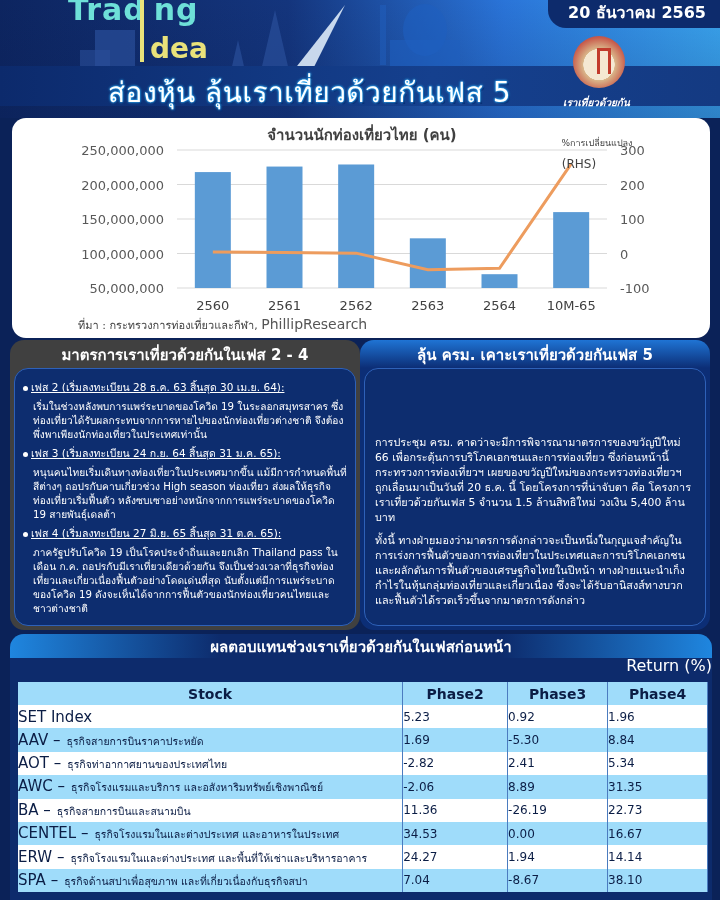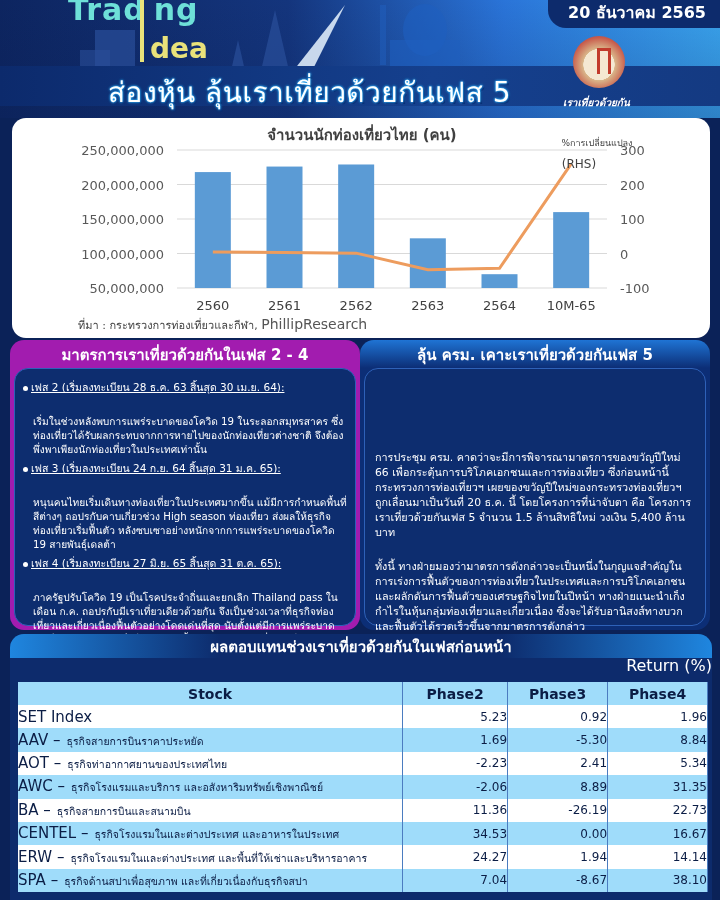--- a/index.html
+++ b/index.html
@@ -13,36 +13,36 @@
 .tr-title2{position:absolute;left:150px;top:32px;font-weight:bold;font-size:28px;color:#e9e27a}
 .headline{position:absolute;left:108px;top:70px;font-weight:normal;font-size:28px;color:#fff;text-shadow:0 0 3px #2ab4ff,0 0 2px #2ab4ff,2px 2px 0 #0a2d74;letter-spacing:.5px}
 .date-pill{position:absolute;left:548px;top:0;width:178px;height:28px;background:#0d2b6c;border-radius:0 0 0 18px;color:#fff;font-size:16px;font-weight:bold;text-align:center;line-height:26px}
 .logo{position:absolute;left:573px;top:36px;width:52px;height:52px;border-radius:50%;background:radial-gradient(circle at 50% 55%,#f5e8d2 40%,#d9b68a 41%,#c85b4b 70%,#6a3a7a 100%)}
 .logo .tower{position:absolute;left:24px;top:12px;width:14px;height:26px;border:3px solid #c23b2c;border-bottom:none}
 .logo-cap{position:absolute;left:563px;top:95px;font-size:10px;font-style:italic;font-weight:bold;color:#fff}
 .chart-card{position:absolute;left:12px;top:118px;width:698px;height:220px;background:#fff;border-radius:14px}
 .chart-card svg{position:absolute;left:0;top:0}
 .src{position:absolute;left:66px;top:198px;font-size:11px;color:#444}
 .src b{font-weight:normal;font-size:14px;color:#555}
-.panel{position:absolute;top:340px;height:290px;background:#a21caf;border-radius:14px}
+.panel{position:absolute;top:340px;height:290px;background:#404040;border-radius:14px}
 .panel.left{left:10px;width:350px}
 .panel.right{left:360px;width:350px;background:linear-gradient(180deg,#1f74d4 0px,#0c2e76 28px)}
 .panel-h{height:30px;line-height:30px;text-align:center;color:#fff;font-weight:bold;font-size:15px}
 .panel-body{position:absolute;left:4px;right:4px;top:28px;bottom:4px;border:1px solid #2e61b8;border-radius:14px;background:#0d2d6f;padding:8px 8px 8px 8px;color:#fff}
 .ph{font-size:10.5px;text-decoration:underline;margin-top:2px}
 .ph .dot{display:inline-block;width:5px;height:5px;border-radius:50%;background:#fff;margin-right:3px;vertical-align:middle}
-.pt{font-size:10.2px;line-height:14px;padding-left:10px;margin-top:19px;margin-bottom:3px}
+.pt{font-size:10.2px;line-height:14px;padding-left:10px;margin-top:4px;margin-bottom:3px}
 .right .panel-body{padding:62px 9px 0 10px}
 .right .pt{padding-left:0;font-size:10.8px;line-height:15px;margin-bottom:8px}
 .table-wrap{position:absolute;left:10px;top:634px;width:702px;height:266px;background:#0d2b6c;border-radius:14px 14px 0 0;overflow:hidden}
 .tw-h{height:24px;background:linear-gradient(90deg,#1f86df,#0d2b6c 30%,#0d2b6c 70%,#1f86df);color:#fff;font-weight:bold;font-size:15px;text-align:center;line-height:26px}
 .tw-sub{height:18px;color:#fff;font-size:16px;text-align:right;line-height:16px}
 table{position:absolute;left:8px;top:48px;width:690px;border-collapse:collapse}
 th{background:#9fdcfa;color:#0b1d45;font-size:14px;height:23px;border-right:1px solid #4b7cc0}
-td{height:23.4px;font-size:12px;color:#0b1d45;border-right:1px solid #4b7cc0;text-align:right}
+td{height:23.4px;font-size:12px;color:#0b1d45;border-right:1px solid #4b7cc0;text-align:left}
 tr:nth-child(odd) td{background:#fff}
 tr:nth-child(even) td{background:#9fdcfa}
 td.stk{text-align:left;}
 td.stk .code{font-size:15px;font-weight:normal;color:#0b1d45}
 td.stk .desc{font-size:10.5px;margin-left:6px}
 .col1{width:385px}.col2{width:105px}.col3{width:100px}.col4{width:100px}
 </style>
 </head>
 <body>
 
@@ -147,21 +147,21 @@
           <td>1.96</td>
         </tr>
         <tr>
           <td class="stk"><span class="code">AAV –</span><span class="desc">ธุรกิจสายการบินราคาประหยัด</span></td>
           <td>1.69</td>
           <td>-5.30</td>
           <td>8.84</td>
         </tr>
         <tr>
           <td class="stk"><span class="code">AOT –</span><span class="desc">ธุรกิจท่าอากาศยานของประเทศไทย</span></td>
-          <td>-2.23</td>
+          <td>-2.82</td>
           <td>2.41</td>
           <td>5.34</td>
         </tr>
         <tr>
           <td class="stk"><span class="code">AWC –</span><span class="desc">ธุรกิจโรงแรมและบริการ และอสังหาริมทรัพย์เชิงพาณิชย์</span></td>
           <td>-2.06</td>
           <td>8.89</td>
           <td>31.35</td>
         </tr>
         <tr>

